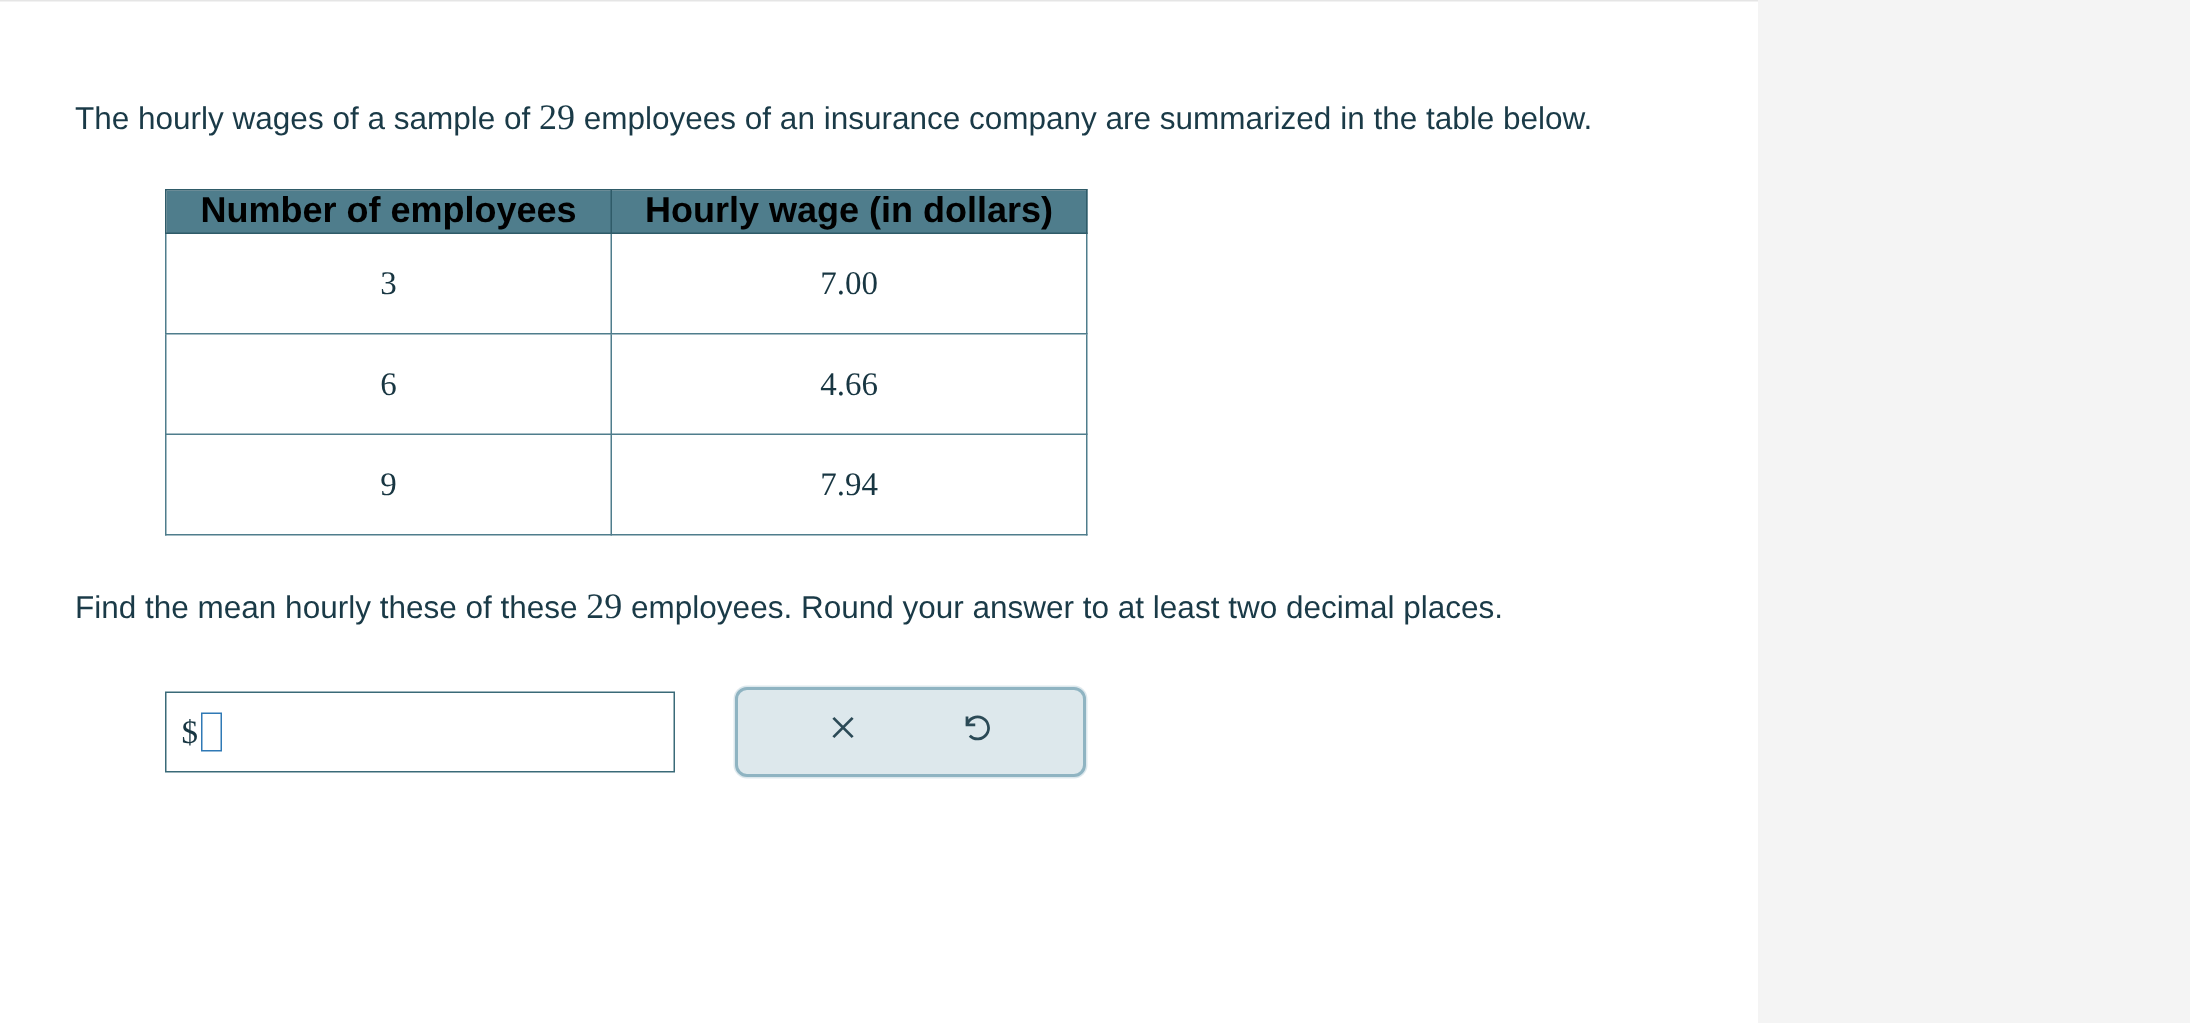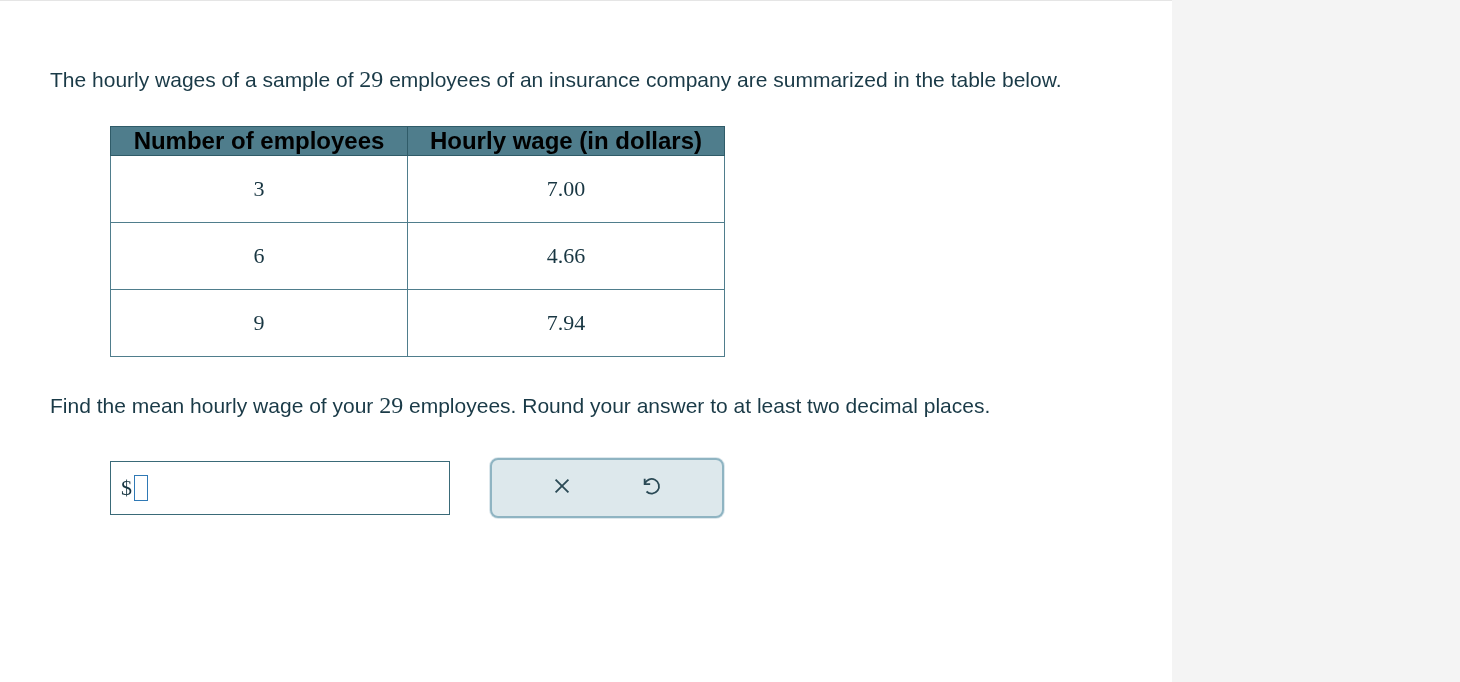--- a/index.html
+++ b/index.html
@@ -137,21 +137,21 @@
         <td>4.66</td>
       </tr>
       <tr>
         <td>9</td>
         <td>7.94</td>
       </tr>
     </tbody>
   </table>
 
   <div class="question-line">
-    <span>Find the mean hourly wage of your </span><span class="math-num">29</span><span> employees. Round your answer to at least two decimal places.</span>
+    <span>Find the mean hourly these of these </span><span class="math-num">29</span><span> employees. Round your answer to at least two decimal places.</span>
   </div>
 
   <div class="answer-row">
     <div class="answer-box">
       <span>$</span>
         <span class="answer-input"></span>
     </div>
     <div class="controls">
       <div class="ctrl-btn">
         <span>

